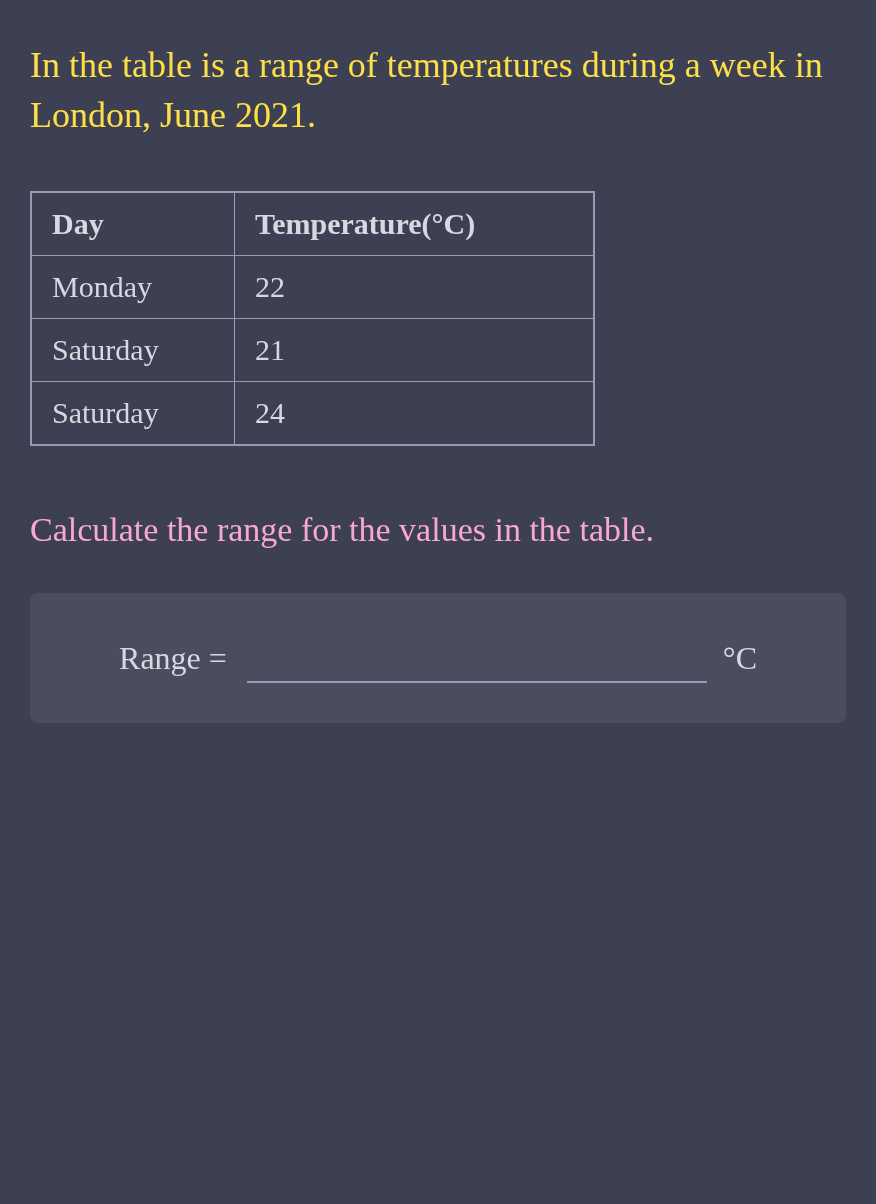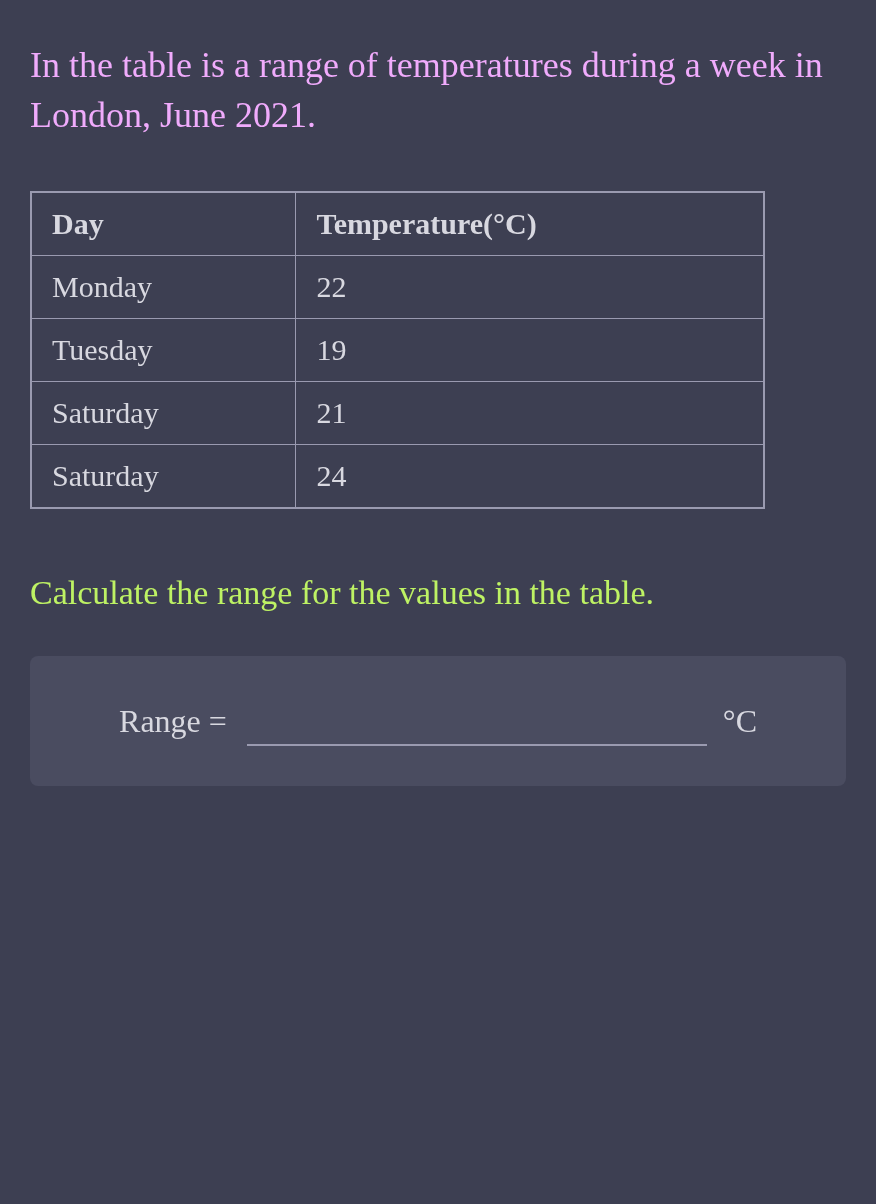--- a/index.html
+++ b/index.html
@@ -13,50 +13,50 @@
       color: #d8d8e0;
       font-family: Georgia, 'Times New Roman', serif;
       width: 876px;
       min-height: 1204px;
       padding: 40px 30px 40px 30px;
     }
 
     .intro-text {
       font-size: 36px;
       line-height: 1.4;
-      color: #f0abfc;
+      color: #fde047;
       margin-bottom: 50px;
     }
 
     .table-container {
       margin-bottom: 60px;
     }
 
     table {
       border-collapse: collapse;
-      width: 735px;
+      width: 565px;
       border: 2px solid #9a9ab0;
       font-family: Liberation Serif, serif;
     }
 
     th, td {
       border: 1.5px solid #9a9ab0;
       padding: 14px 20px;
       font-size: 30px;
       color: #d8d8e0;
       text-align: left;
     }
 
     th {
       font-weight: bold;
     }
 
     .question-text {
       font-size: 34px;
-      color: #bef264;
+      color: #f9a8d4;
       margin-bottom: 40px;
       line-height: 1.4;
     }
 
     .answer-box {
       background-color: #4a4c60;
       border-radius: 8px;
       padding: 40px 40px 40px 40px;
       display: flex;
       align-items: center;
@@ -100,24 +100,20 @@
         <th>Day</th>
         <th>Temperature(°C)</th>
       </tr>
     </thead>
     <tbody id="table-body">
     <tr>
           <td>Monday</td>
           <td>22</td>
         </tr>
         <tr>
-          <td>Tuesday</td>
-          <td>19</td>
-        </tr>
-        <tr>
           <td>Saturday</td>
           <td>21</td>
         </tr>
         <tr>
           <td>Saturday</td>
           <td>24</td>
         </tr>
       </tbody>
   </table>
 </div>

